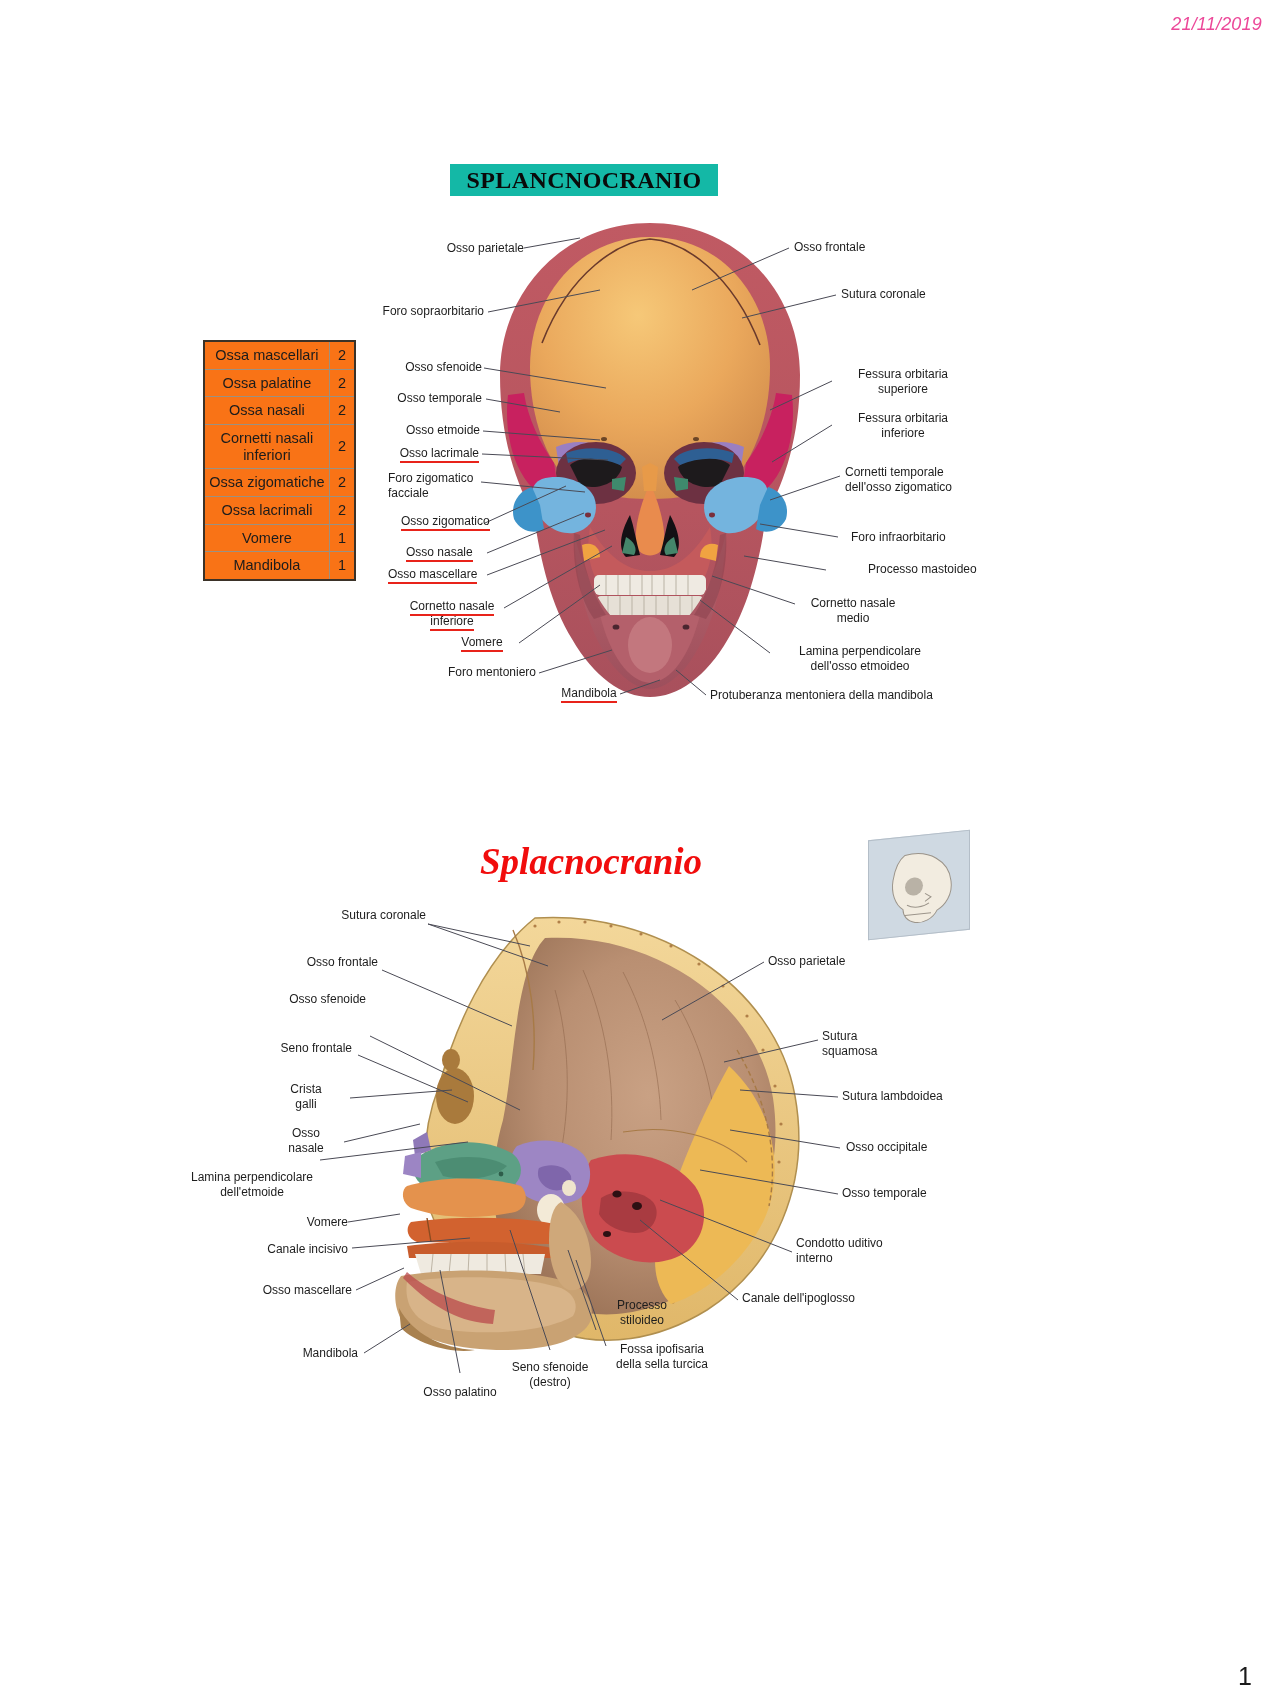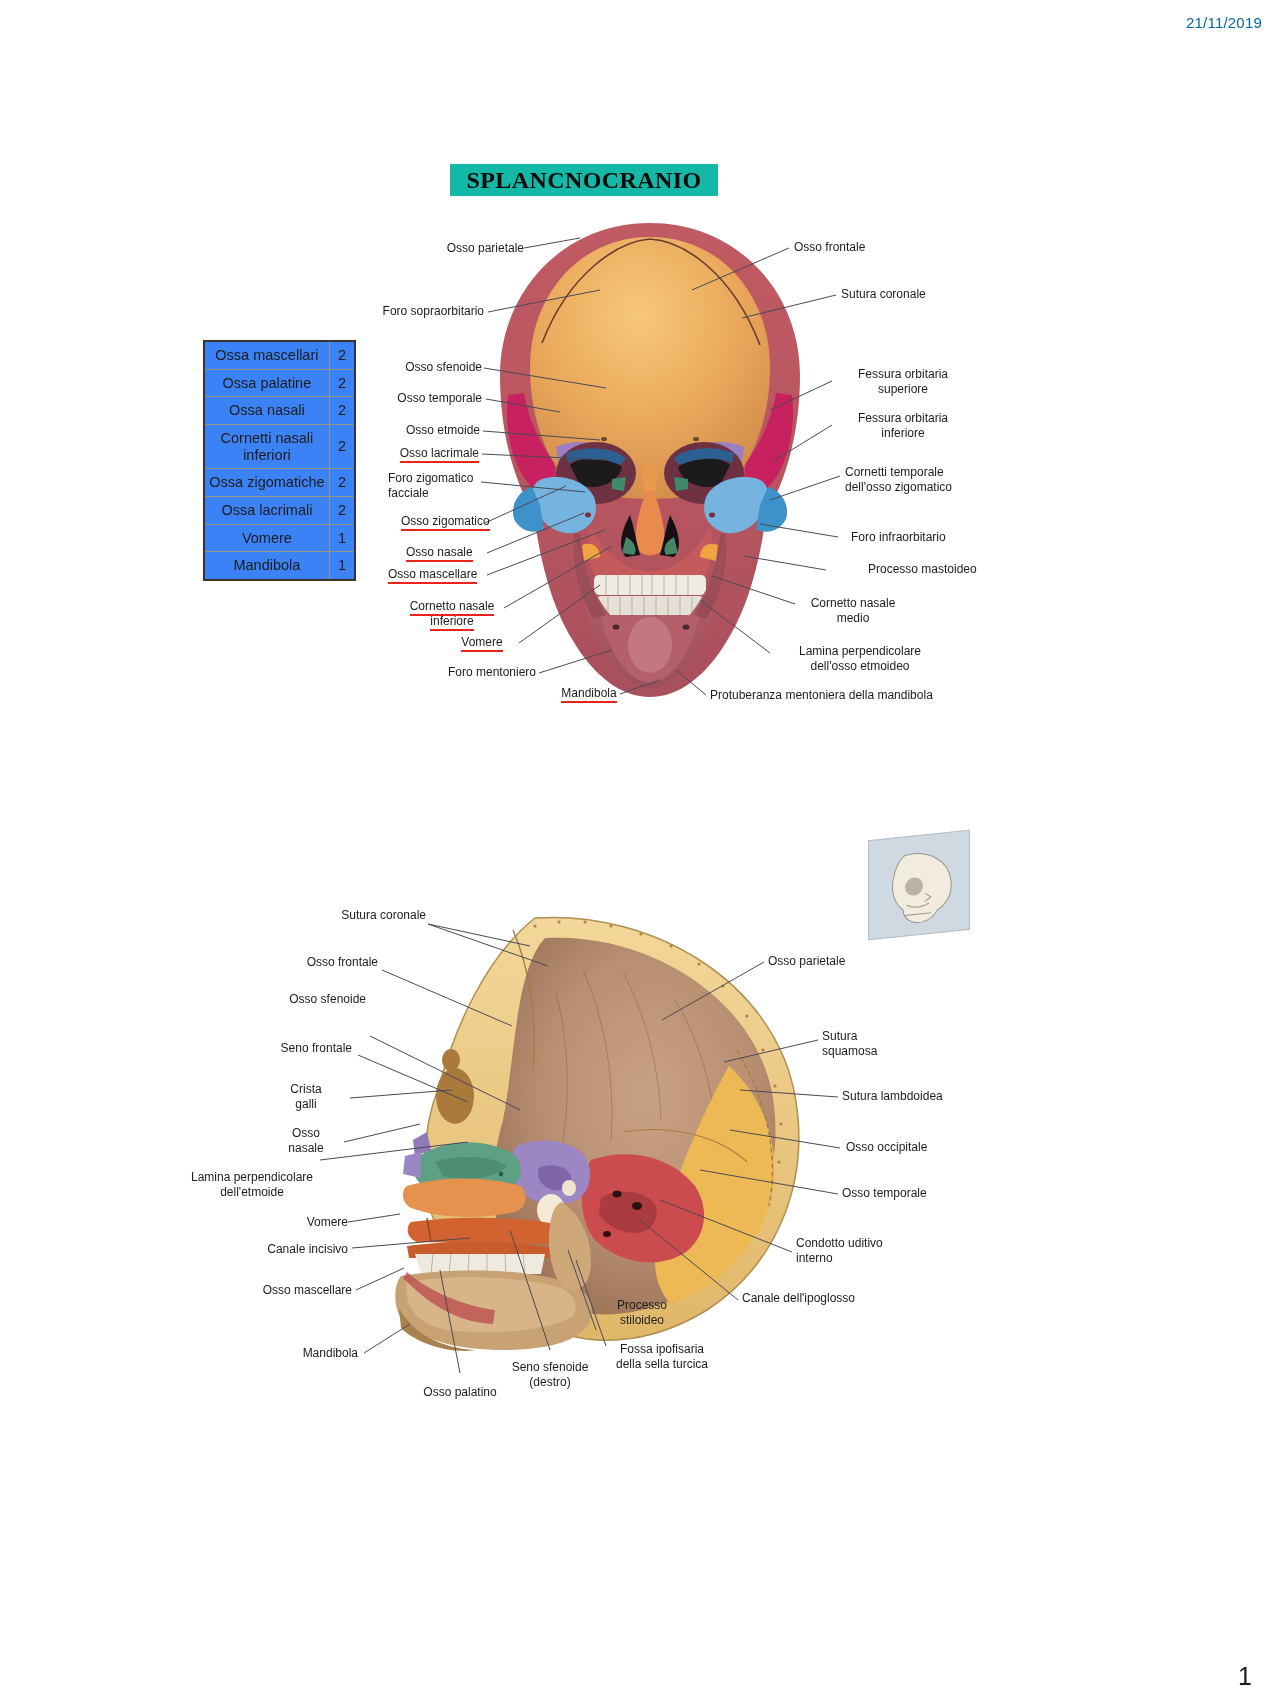--- a/index.html
+++ b/index.html
@@ -14,23 +14,24 @@
     width: 1280px;
     height: 1707px;
     background: #ffffff;
     overflow: hidden;
   }
 
   
   .doc-date {
     position: absolute;
     top: 14px; right: 18px;
-    font-size: 15px;
-    color: #0369a1;
+    font-size: 18px;
+    color: #ec4899;
     letter-spacing: .2px;
+    font-style: italic;
   }
   .page-number {
     position: absolute;
     bottom: 16px; right: 28px;
     font-size: 25px;
     color: #1a1a1a;
   }
 
   
   .slide1 { position: absolute; left: 0; top: 0; width: 1280px; height: 760px; }
@@ -58,21 +59,21 @@
     border-collapse: collapse;
     font-size: 14.5px;
     color: #1c1c1c;
   }
   .bone-table td {
     border: 1px solid #8c8madd;
     border: 1px solid #9a9182;
     padding: 5px 4px;
     text-align: center;
     line-height: 1.15;
-    background: #3b82f6;
+    background: #f97316;
   }
   .bone-table td.num { width: 26px; border-left: 1px solid #9a9182; }
   .bone-table td.nm  { width: 127px; }
 
   
   .skull-front { position: absolute; left: 470px; top: 215px; width: 360px; height: 490px; }
 
   
   .lbl {
     position: absolute;
@@ -345,20 +346,21 @@
     <div class="lbl l" style="left:831px; top:562px; width:180px;padding-left:37px;"><span>Processo mastoideo</span></div>
     <div class="lbl c" style="left:790px; top:596px; width:126px;"><span>Cornetto nasale
 medio</span></div>
     <div class="lbl c" style="left:768px; top:644px; width:184px;"><span>Lamina perpendicolare
 dell'osso etmoideo</span></div>
     <div class="lbl l" style="left:710px; top:688px; width:300px;"><span>Protuberanza mentoniera della mandibola</span></div>
   </div>
 
   <div class="slide2">
 
+    <div class="title-red">Splacnocranio</div>
 
     <div class="thumb-box">
       <svg viewBox="0 0 102 100" width="102" height="100">
         <path d="M36 18 C 60 14 80 28 82 48 C 84 62 76 72 68 76
                  C 64 84 54 88 46 86 C 38 84 34 78 34 72
                  C 26 66 22 54 24 42 C 26 30 30 22 36 18 Z" fill="#f2ece0" stroke="#9b948a" stroke-width="1"></path>
         <ellipse cx="45" cy="50" rx="9" ry="9" fill="#b9b2a6"></ellipse>
         <path d="M38 68 C 44 72 54 72 60 68" fill="none" stroke="#9b948a" stroke-width="1"></path>
         <path d="M56 58 L 62 62 L 56 66" fill="none" stroke="#9b948a" stroke-width="1"></path>
         <path d="M36 78 L 62 78" stroke="#9b948a" stroke-width="1"></path>

